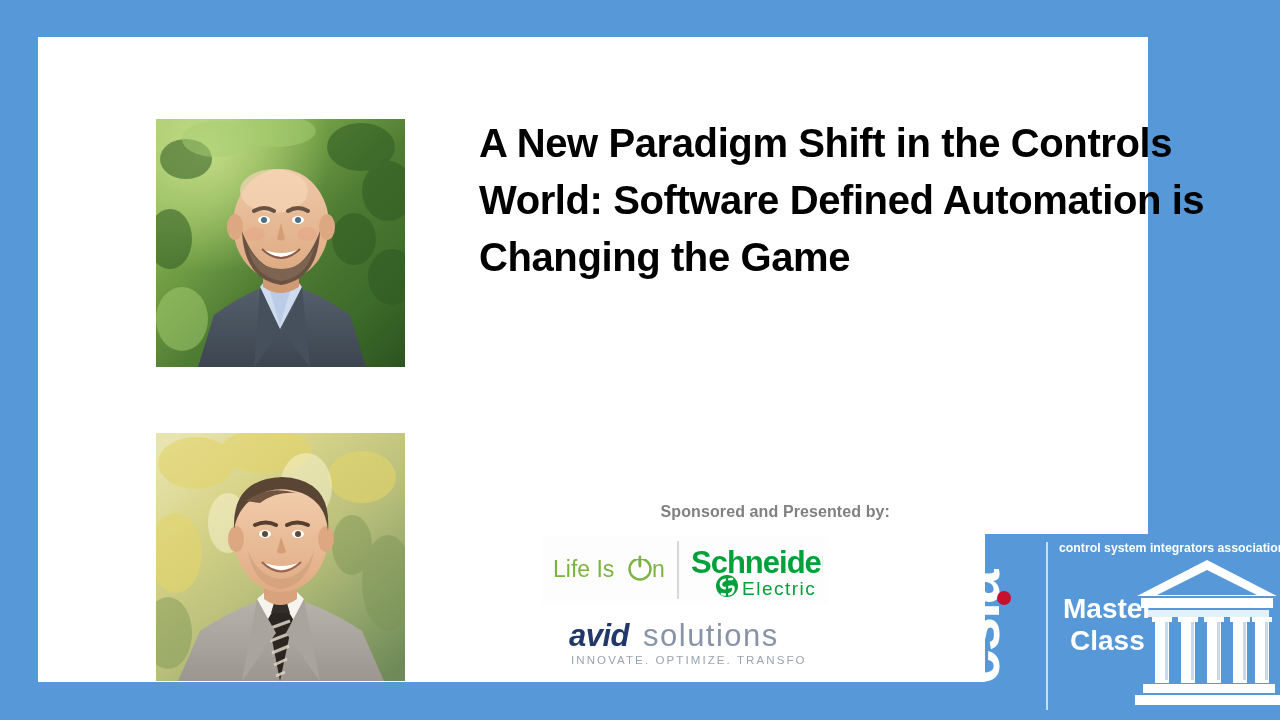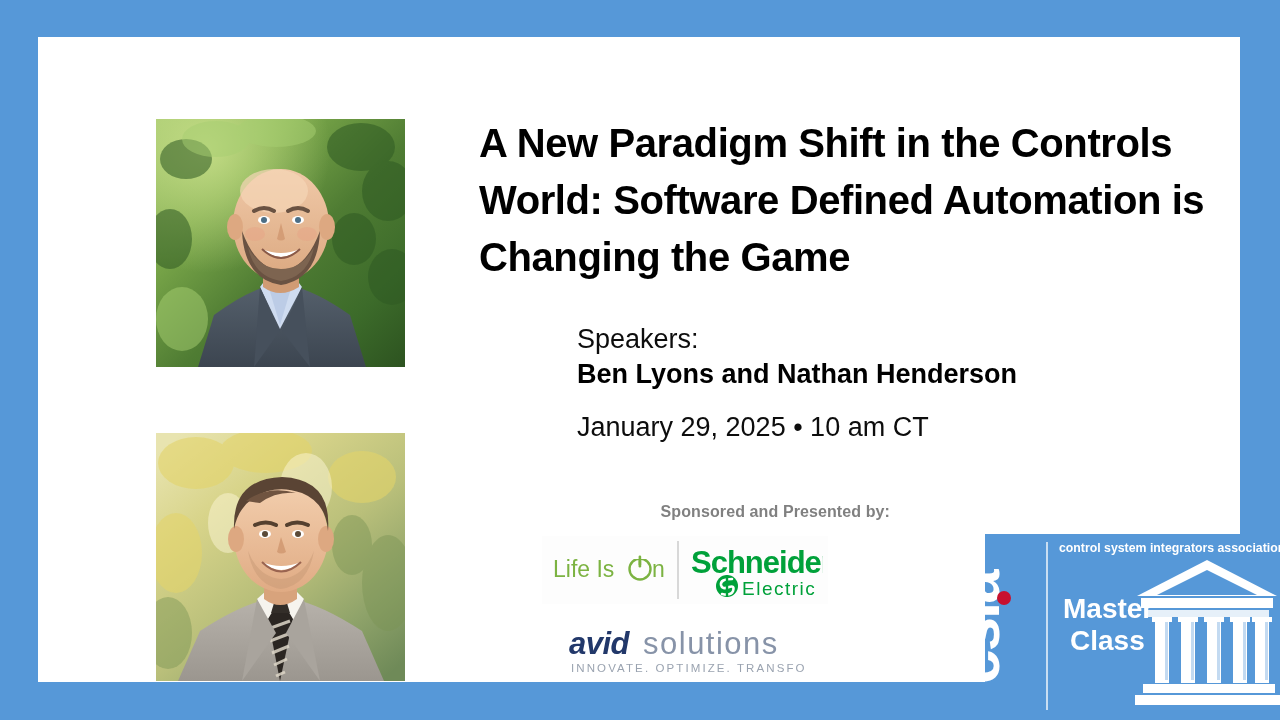--- a/index.html
+++ b/index.html
@@ -15,21 +15,21 @@
     background: #5698d8;
     font-family: "Liberation Sans", sans-serif;
     position: relative;
   }
 
   
   .slide-card {
     position: absolute;
     left: 38px;
     top: 37px;
-    width: 1202px;
+    width: 1110px;
     height: 645px;
     background: #ffffff;
   }
 
   
   .headshot {
     position: absolute;
     width: 249px;
     height: 248px;
     overflow: hidden;
@@ -101,21 +101,21 @@
     width: 286px;
     height: 68px;
     background: #fdfdfd;
     display: flex;
     align-items: center;
     justify-content: center;
   }
   .schneider-logo svg { display: block; }
 
   .avid-logo {
-    margin: 17px auto 0;
+    margin: 9px auto 0;
     width: 286px;
     height: 58px;
     display: flex;
     align-items: center;
     justify-content: center;
   }
   .avid-logo svg { display: block; }
 
   
   .csia-badge {
@@ -290,25 +290,20 @@
       <path d="M106 129 Q125 148 145 129" stroke="#9a6450" stroke-width="2" fill="none"></path>
 
       <path d="M92 118 Q98 152 125 156 Q152 152 158 118 Q148 144 125 146 Q102 144 92 118 Z" fill="#c79a76" opacity="0.5"></path>
     </svg>
   </div>
 
   <div class="title-block">
     <h1 class="slide-title">A New Paradigm Shift in the Controls World: Software Defined Automation is Changing the Game</h1>
   </div>
 
-  <div class="speakers-block">
-    <div class="speakers-label">Speakers:</div>
-    <div class="speakers-names">Ben Lyons and Nathan Henderson</div>
-    <div class="event-datetime">January 29, 2025 • 10 am CT</div>
-  </div>
 
   <div class="sponsor-block">
     <div class="sponsor-heading">Sponsored and Presented by:</div>
 
     <div class="schneider-logo">
       <svg width="276" height="62" viewBox="0 0 276 62">
 
         <text x="6" y="38" font-family="'Liberation Sans', sans-serif" font-size="23" fill="#7cb342">Life Is</text>
 
         <g>

